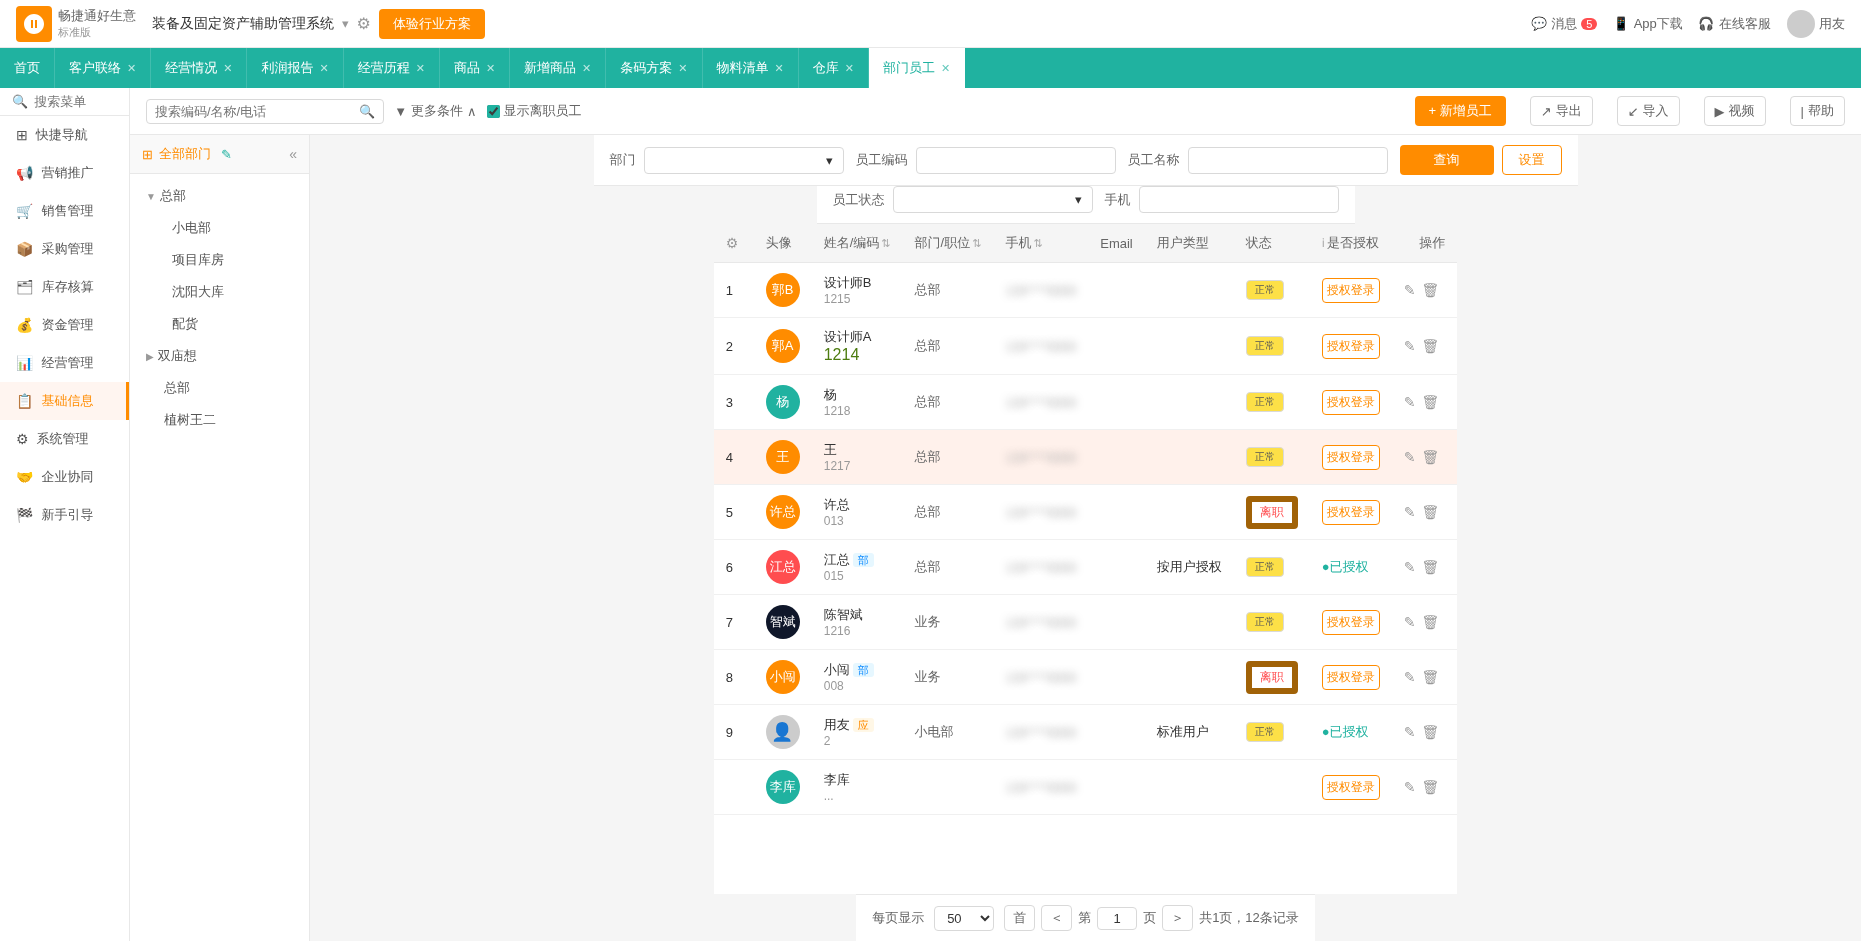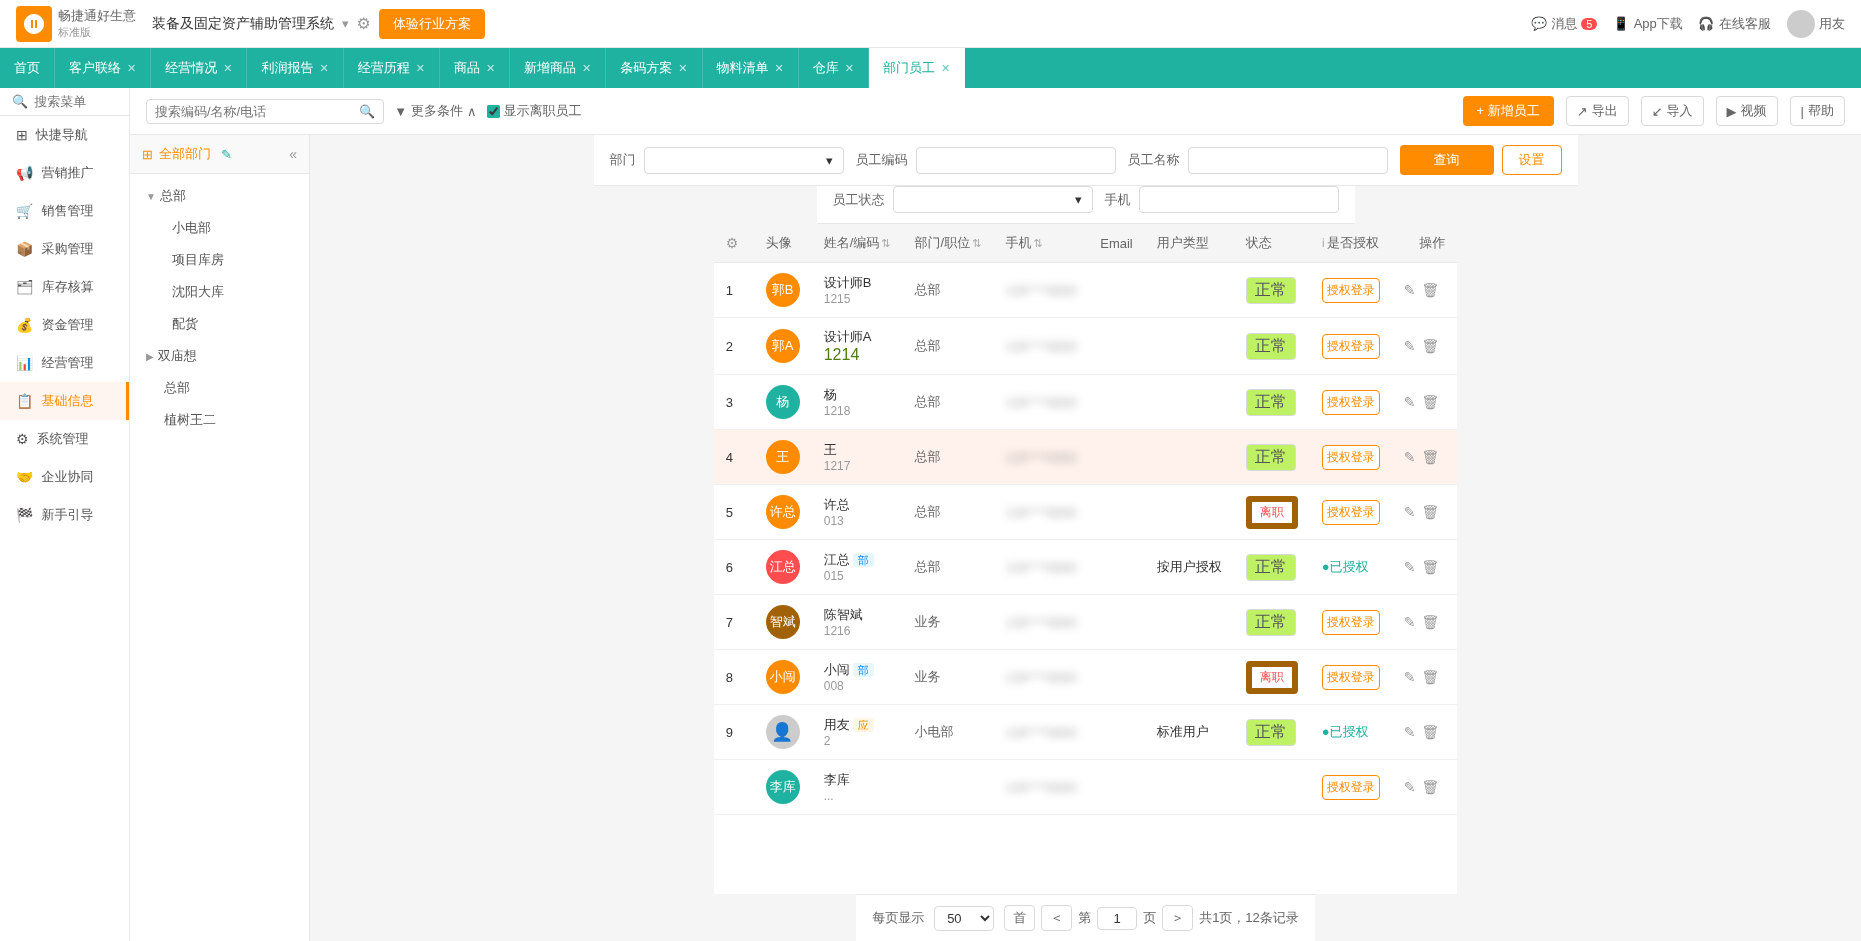--- a/index.html
+++ b/index.html
@@ -99,21 +99,21 @@
     }
     .filter-btn {
       display: flex; align-items: center; gap: 4px; color: #666;
       cursor: pointer; font-size: 13px;
     }
     .checkbox-label {
       display: flex; align-items: center; gap: 4px; color: #666;
       cursor: pointer; font-size: 13px;
     }
     .checkbox-label input { accent-color: #20b2a0; }
-    .toolbar-right { margin-left: auto; display: flex; align-items: flex-start; gap: 12px; }
+    .toolbar-right { margin-left: auto; display: flex; align-items: flex-start; gap: 24px; }
     .btn-add {
       background: #ff8c00; color: #fff; border: none; border-radius: 4px;
       padding: 6px 14px; cursor: pointer; font-size: 13px; display:flex; align-items:center; gap:4px;
     }
     .btn-outline {
       background: #fff; color: #666; border: 1px solid #d9d9d9; border-radius: 4px;
       padding: 5px 10px; cursor: pointer; font-size: 13px; display:flex; align-items:center; gap:4px;
     }
 
     
@@ -155,22 +155,22 @@
       border-bottom: 1px solid #f0f0f0; vertical-align: middle;
     }
     tr.highlighted td { background: #fff1eb; }
     .avatar-circle {
       width: 34px; height: 34px; border-radius: 50%;
       display: flex; align-items: center; justify-content: center;
       color: #fff; font-size: 13px; font-weight: 500;
     }
     .status-normal {
       border: 1px solid #d9d9d9; border-radius: 4px;
-      padding: 2px 8px; font-size: 16px; color: #555;
-      background: #bef264; display: inline-block;
+      padding: 2px 8px; font-size: 10px; color: #555;
+      background: #fde047; display: inline-block;
     }
     .status-resign {
       border: 6px solid #a16207; border-radius: 4px;
       padding: 2px 8px; font-size: 12px; color: #ff4d4f;
       background: #fff; display: inline-block;
     }
     .btn-auth {
       border: 1px solid #ff8c00; color: #ff8c00; background: #fff;
       border-radius: 4px; padding: 3px 4px; cursor: pointer; font-size: 12px;
     }
@@ -601,21 +601,21 @@
                   <td><span class="blurred">138****8888</span></td>
                   <td></td>
                   <td>按用户授权</td>
                   <td><span class="status-normal">正常</span></td>
                   <td><span class="auth-granted">●已授权</span></td>
                   <td style="text-align: right;"><span class="op-btn">✎</span><span class="op-btn">🗑</span></td>
                 </tr>
                 <tr>
                   <td>7</td>
                   <td>
-                    <div class="avatar-circle" style="background:#a16207">智斌</div>
+                    <div class="avatar-circle" style="background:#0f172a">智斌</div>
                   </td>
                   <td>
                     <div>陈智斌</div>
                     <div style="color:#999;font-size:12px">1216</div>
                   </td>
                   <td><span class="dept-col">业务</span></td>
                   <td><span class="blurred">138****8888</span></td>
                   <td></td>
                   <td></td>
                   <td><span class="status-normal">正常</span></td>

